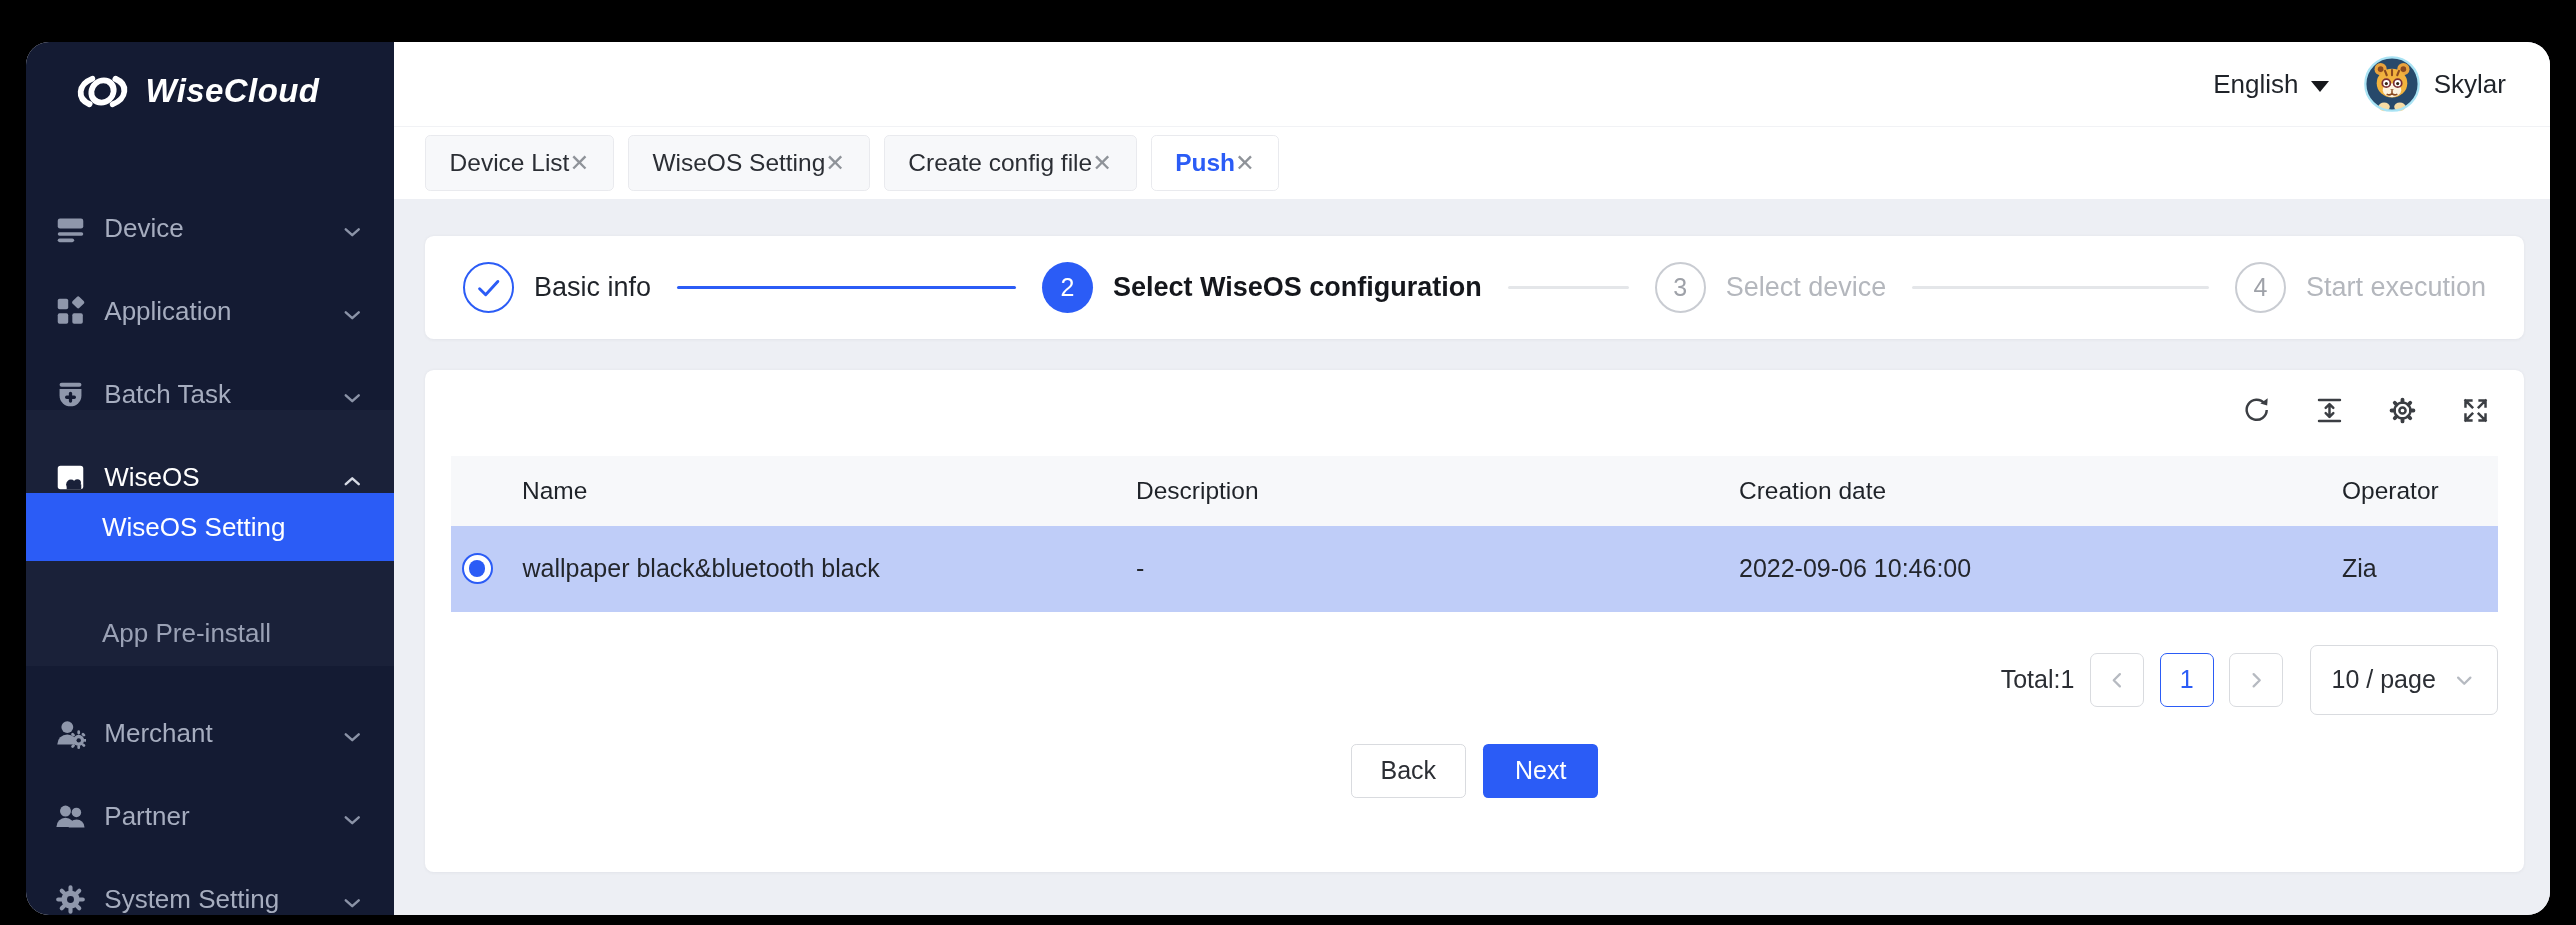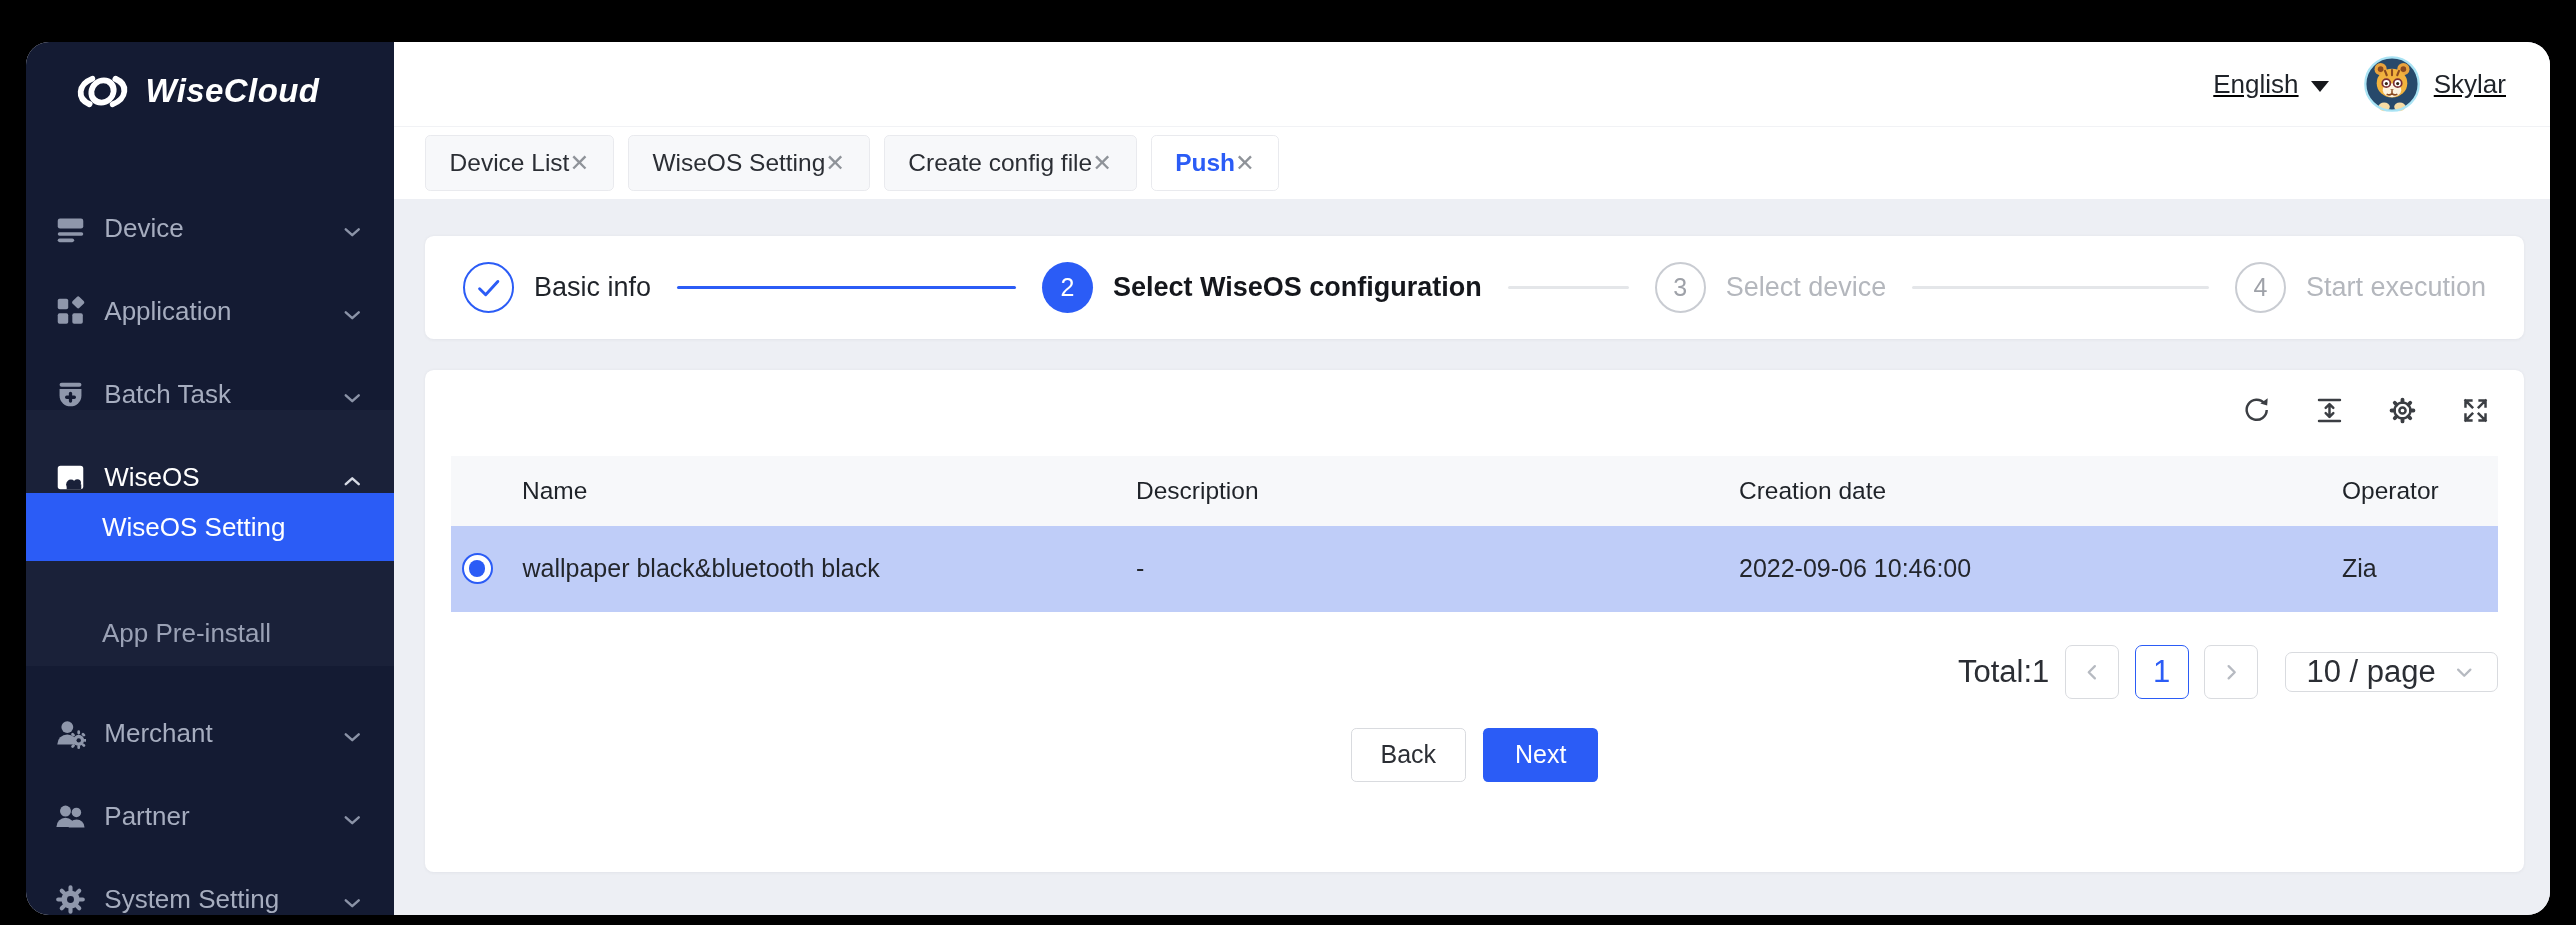--- a/index.html
+++ b/index.html
@@ -23,21 +23,21 @@
   .group .nav-item .mi { color:#fff; }
   .sub-item { height:68px; display:flex; align-items:center; padding-left:76px;
               font-size:26px; color:#9aa1b5; cursor:pointer; }
   .sub-item.active { background:#2b5cf6; color:#fff; }
   .sub-item.plain { height:84px; margin-top:3.5px;align-items:flex-end; }
   .nav { padding-top:21px; }
 
   
   .main { flex:1; display:flex; flex-direction:column; min-width:0; }
   .topbar { height:84px; background:#fff; display:flex; align-items:center;
-            justify-content:flex-end; padding-right:44px; flex:none;text-decoration:underline; }
+            justify-content:flex-end; padding-right:44px; flex:none; }
   .lang { display:flex; align-items:center; gap:12.2px; font-size:26px; color:#1f2329; cursor:pointer; }
   .caret-down { width:0; height:0; border-left:9.6px solid transparent;
                 border-right:9.6px solid transparent; border-top:11.4px solid #16181c; margin-top:4.4px; }
   .userbox { display:flex; align-items:center; margin-left:35px; cursor:pointer; }
   .avatar { width:56px; height:56px; border-radius:50%; flex:none; }
   .uname { font-size:26px; color:#1f2329; margin-left:14px; }
 
   .tabstrip { background:#fff; border-top:1.7px solid #f1f2f5; padding:7.9px 26px 7.9px 31px;
               display:flex; gap:14px; flex:none; }
   .tab { height:56px; padding:0 23.6px; border:1.7px solid #e9eaee; background:#f7f8fa;
@@ -82,26 +82,26 @@
           font-size:25px; color:#23262c; cursor:pointer; }
   .td { padding-left:21px; }
   .td.col1 { display:flex; align-items:center; padding-left:10.5px; }
   .radio { width:31px; height:31px; border:2.6px solid #2b5cf6; border-radius:50%;
            background:#fff; position:relative; flex:none; cursor:pointer; }
   .radio::after { content:""; position:absolute; left:50%; top:50%; width:16.6px; height:16.6px;
                   margin:-8.3px 0 0 -8.3px; border-radius:50%; background:#2b5cf6; }
   .row-name { margin-left:30px; }
 
   .pag { display:flex; align-items:center; justify-content:flex-end; gap:15.7px;
-         margin-top:33px; font-size:31px; color:#2b2e34; flex:none; }
+         margin-top:33px; font-size:25px; color:#2b2e34; flex:none; }
   .pbtn { width:54px; height:54px; border:1.7px solid #d9dbdf; border-radius:7px; background:#fff;
           display:flex; align-items:center; justify-content:center; cursor:pointer; }
   .pbtn svg { width:24.5px; height:24.5px; }
   .pbtn.cur { border-color:#2b5cf6; color:#2b5cf6; }
-  .psel { height:40px; border:1.7px solid #d9dbdf; border-radius:7px; background:#fff;
+  .psel { height:70px; border:1.7px solid #d9dbdf; border-radius:7px; background:#fff;
           display:flex; align-items:center; gap:15.7px; padding:0 21px; margin-left:10.5px; cursor:pointer; }
   .psel svg { width:24.5px; height:24.5px; }
 
   .actions { display:flex; justify-content:center; gap:17.5px; margin-top:29px; flex:none; }
   .btn { height:54px; min-width:115px; padding:0 26px; border-radius:5.2px; display:flex;
          align-items:center; justify-content:center; font-size:25px; cursor:pointer; border:none; }
   .btn-back { background:#fff; border:1.7px solid #d9dbdf; color:#2b2e34; }
   .btn-next { background:#2b5cf6; color:#fff; }
 </style>
 </head>

